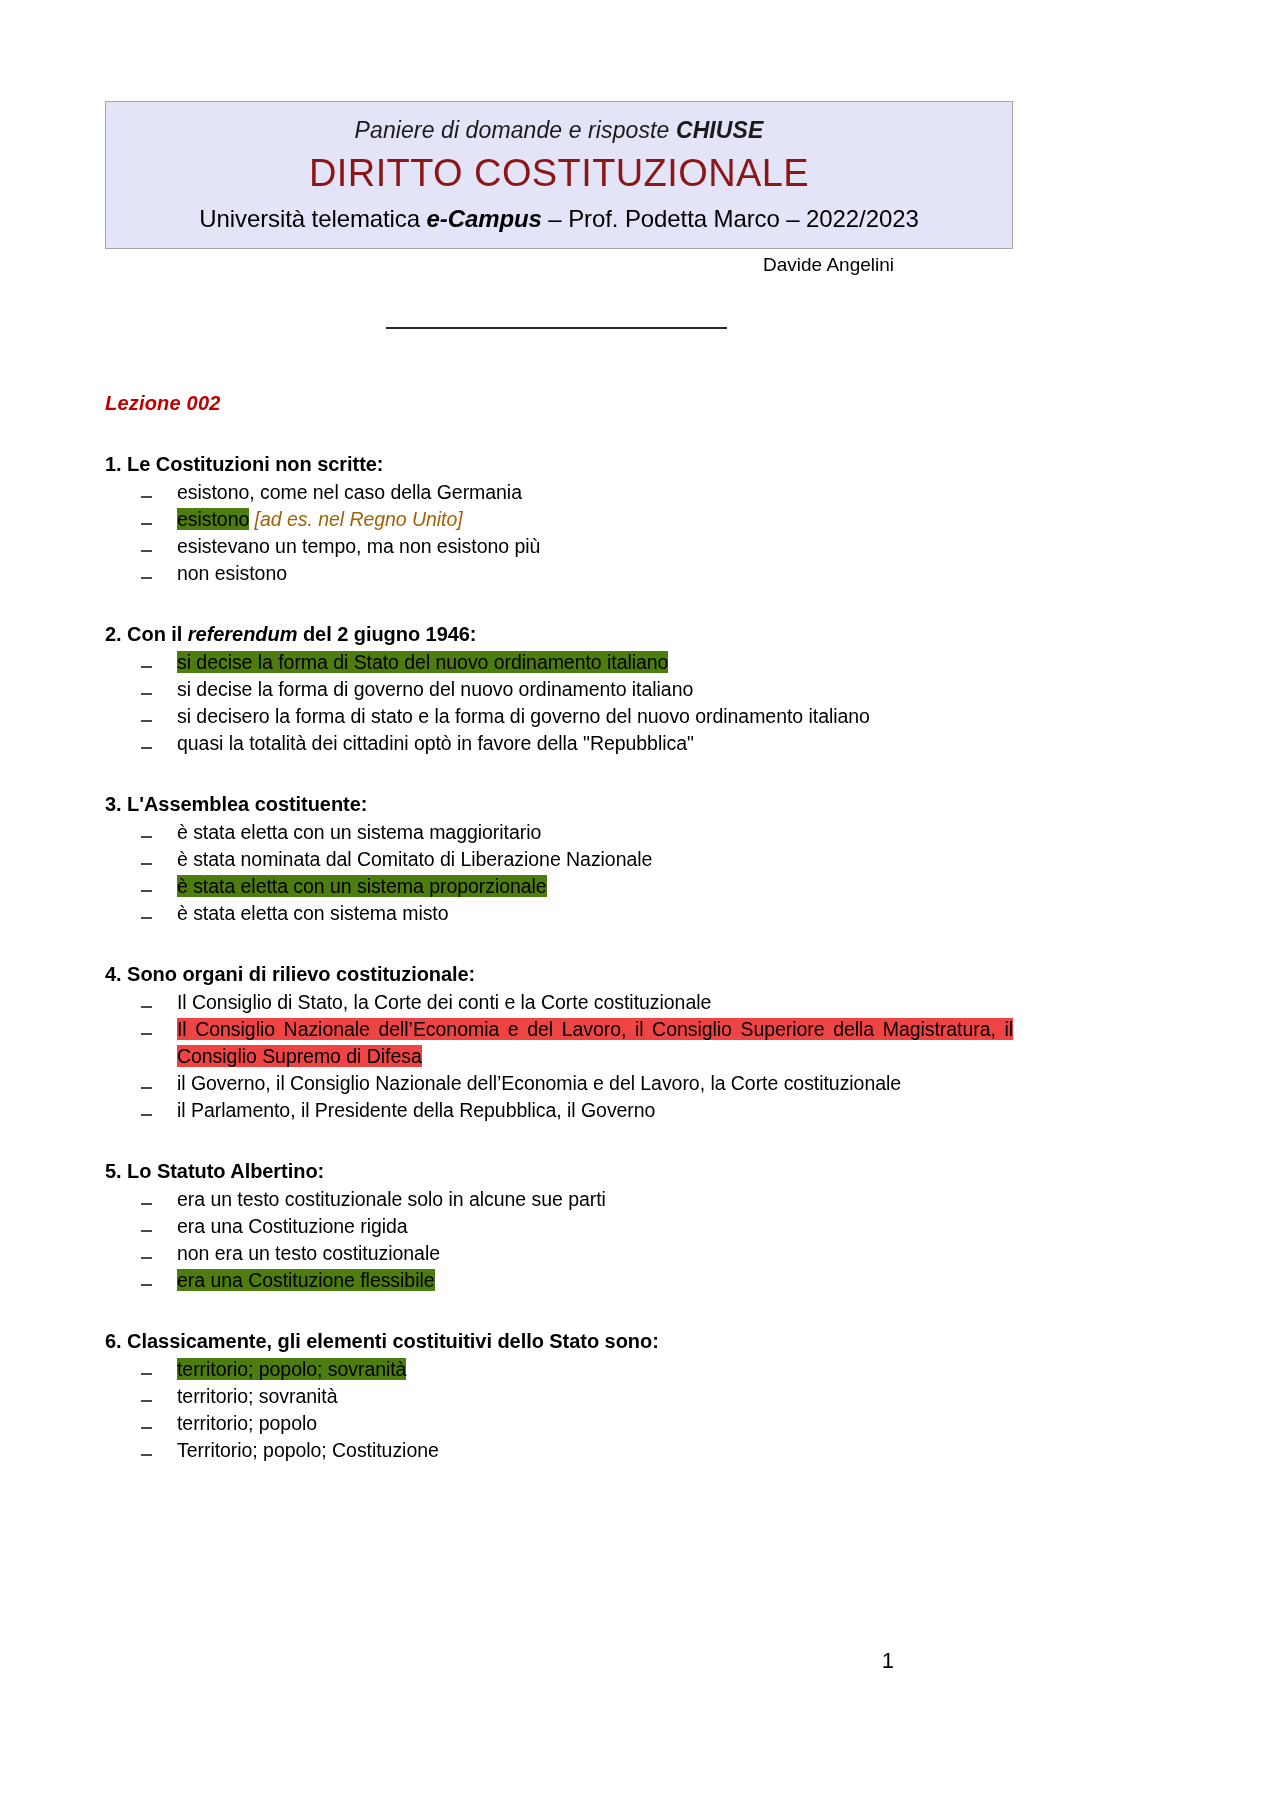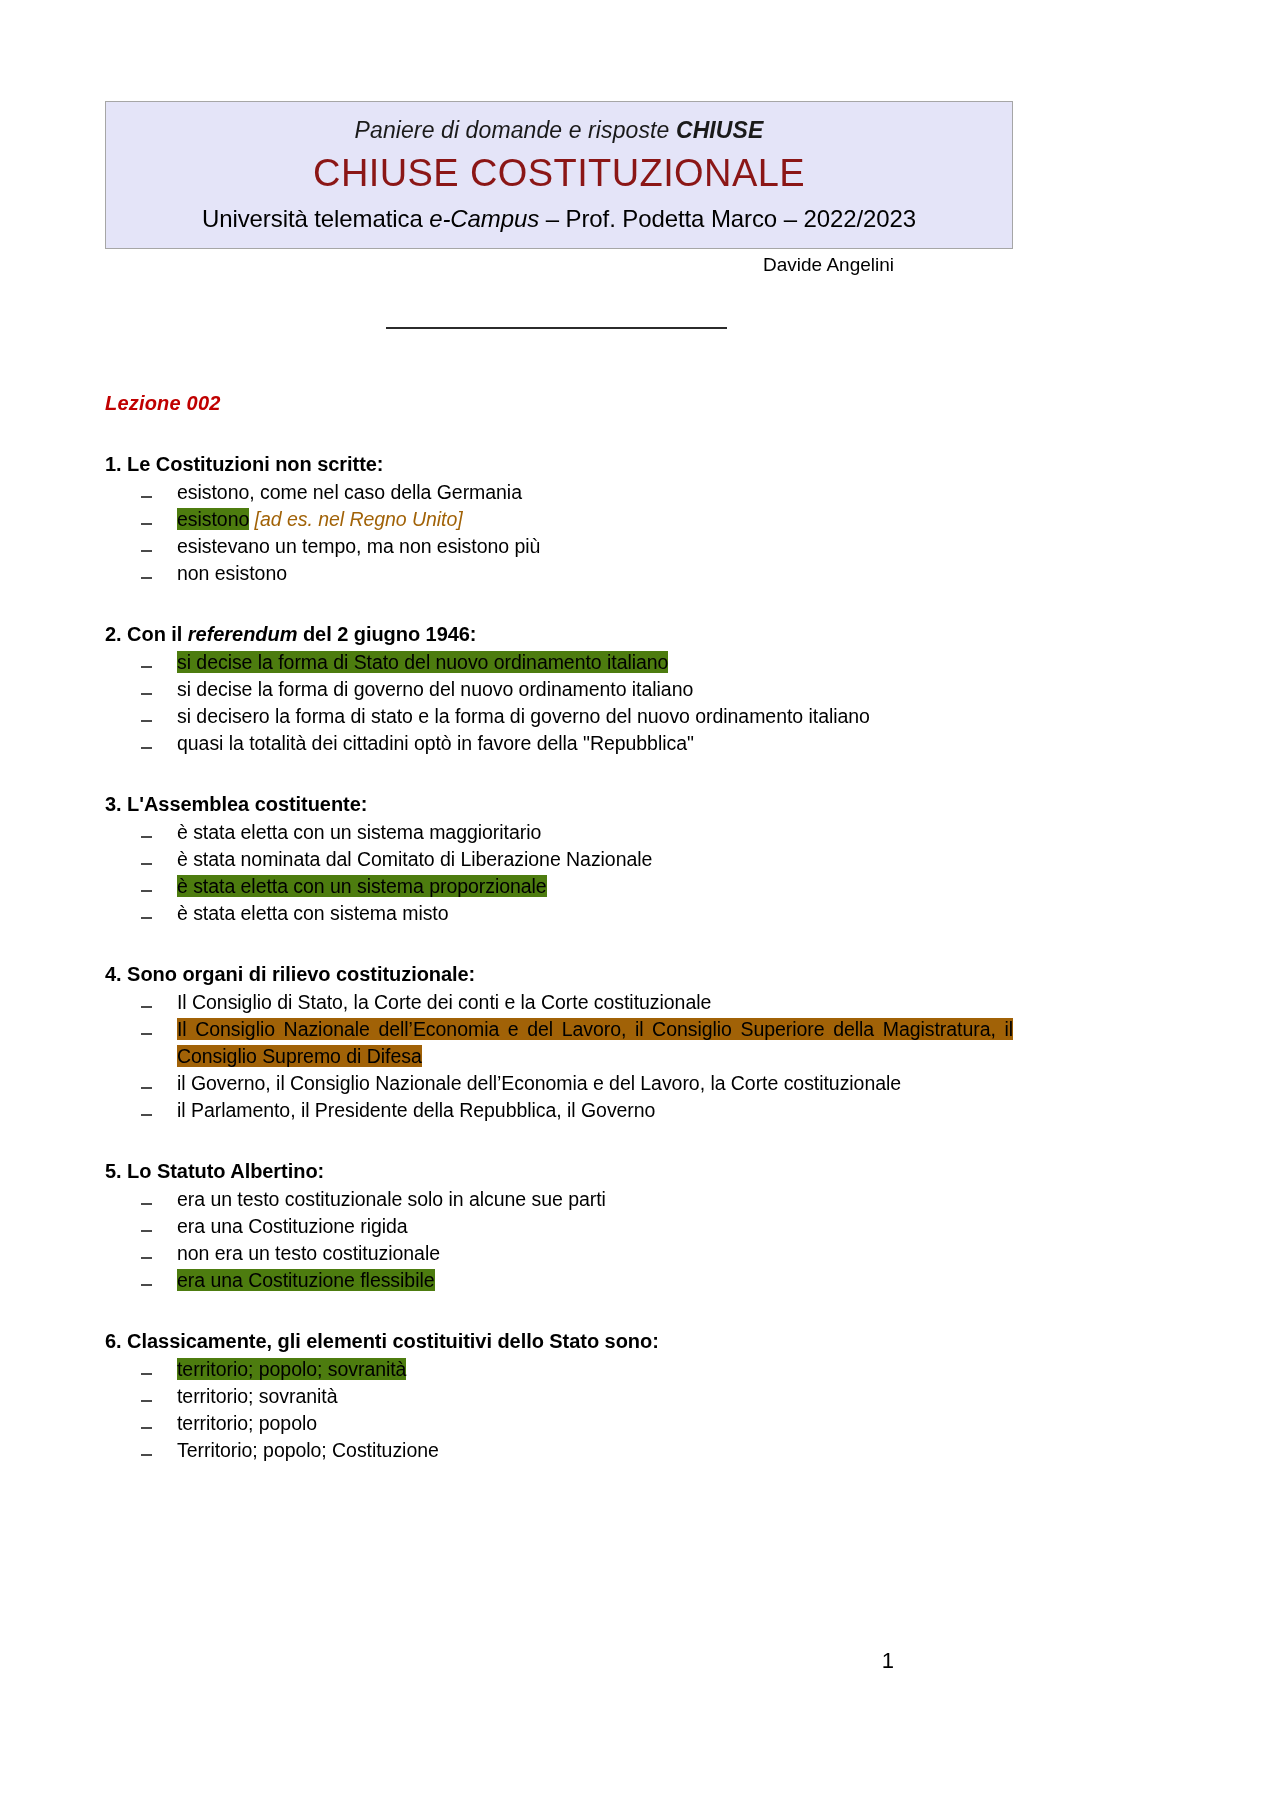--- a/index.html
+++ b/index.html
@@ -54,21 +54,21 @@
     margin-top: 2px;
     white-space: nowrap;
   }
   .header-sub {
     font-size: 24px;
     line-height: 34px;
     margin-top: 3px;
     white-space: nowrap;
     letter-spacing: -0.1px;
   }
-  .header-sub .it { font-style: italic; }
+  .header-sub .it { font-style: italic; font-weight: bold; }
 
   
   .author {
     position: absolute;
     right: 122px;
     top: 252px;
     font-size: 19px;
     line-height: 26px;
     text-align: right;
     white-space: nowrap;
@@ -150,42 +150,42 @@
   }
   .blue-note {
     color: #a16207;
     font-style: italic;
   }
   .answer.justify {
     text-align: justify;
   }
   .answer.justify .hl-block {
     display: inline;
-    background: #a16207;
+    background: #ef4444;
     box-decoration-break: clone;
     -webkit-box-decoration-break: clone;
   }
 
   
   .page-number {
     position: absolute;
     right: 122px;
     bottom: 136px;
     font-size: 22px;
     line-height: 28px;
   }
 </style>
 </head>
 <body>
 
 <div class="page">
 
   <div class="header-box">
     <div class="header-kicker"><span>Paniere di domande e risposte </span><span class="caps">CHIUSE</span></div>
-    <div class="header-title">CHIUSE COSTITUZIONALE</div>
+    <div class="header-title">DIRITTO COSTITUZIONALE</div>
     <div class="header-sub"><span>Università telematica </span><span class="it">e-Campus</span><span> – Prof. Podetta Marco – 2022/2023</span></div>
   </div>
 
   <div class="author">Davide Angelini</div>
 
   <div class="rule"></div>
 
   <div class="content">
     <div class="lesson-title">Lezione 002</div>
     <div id="questions-root">

